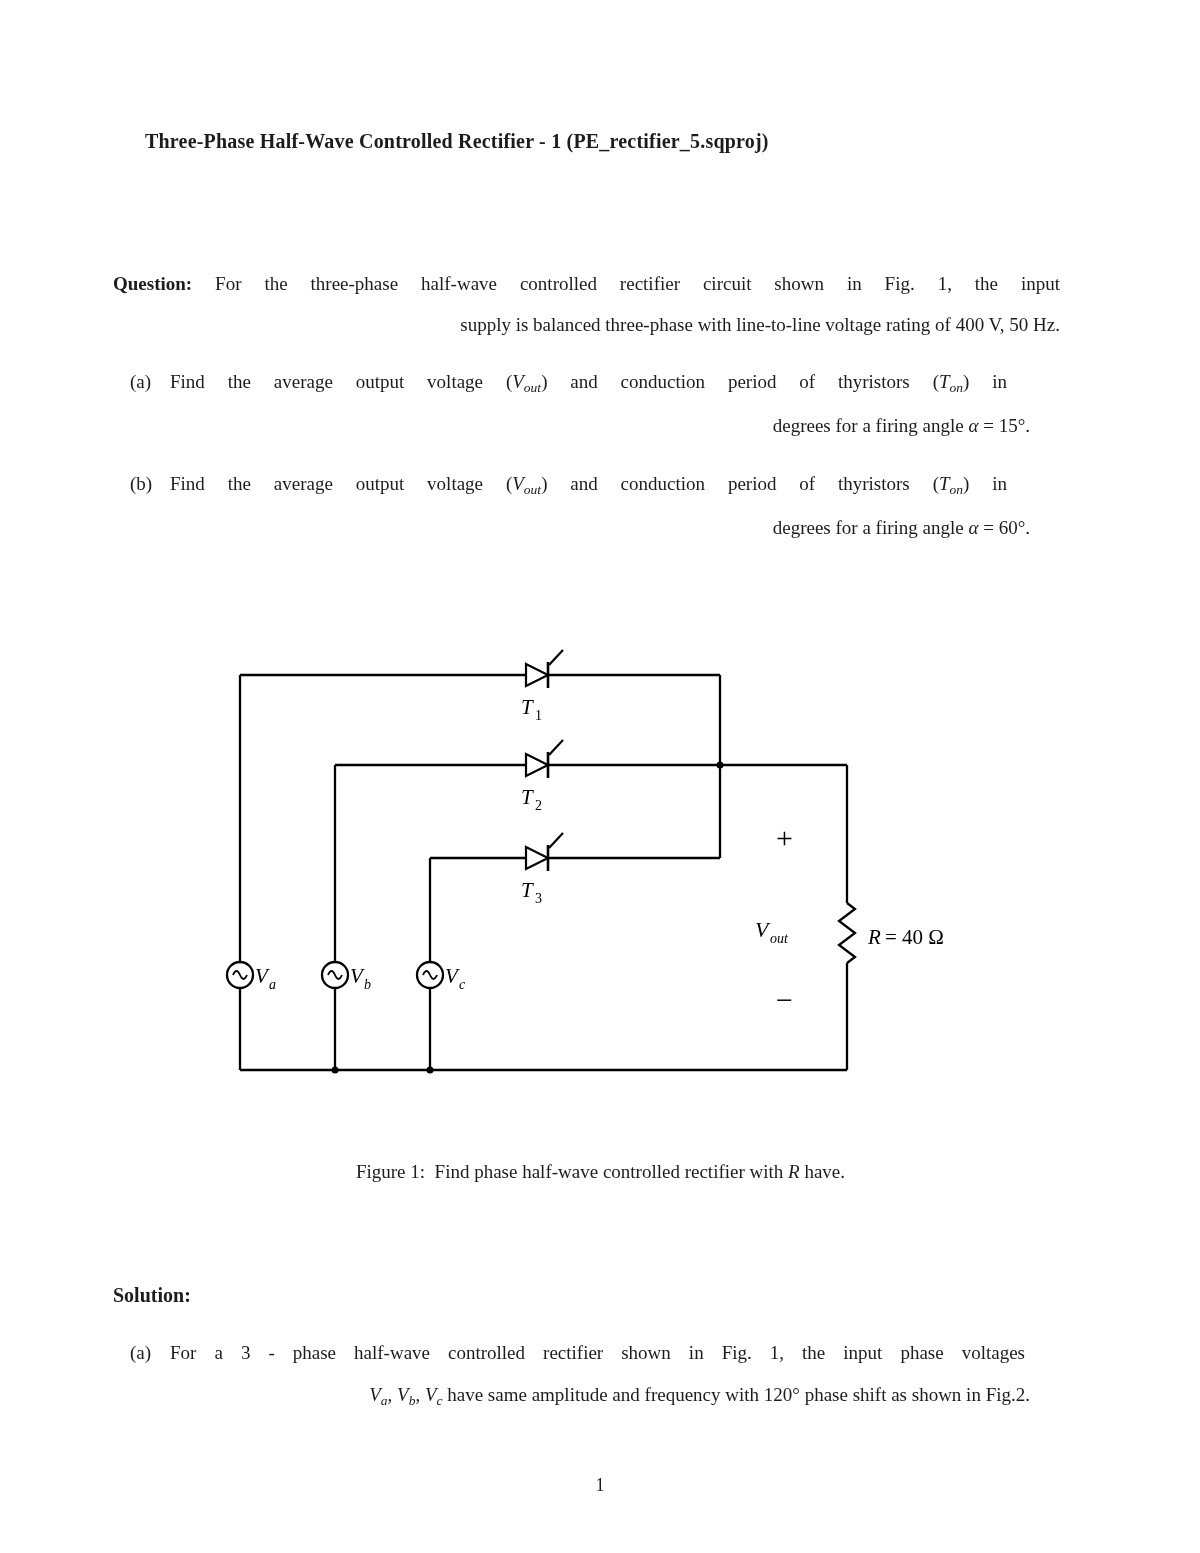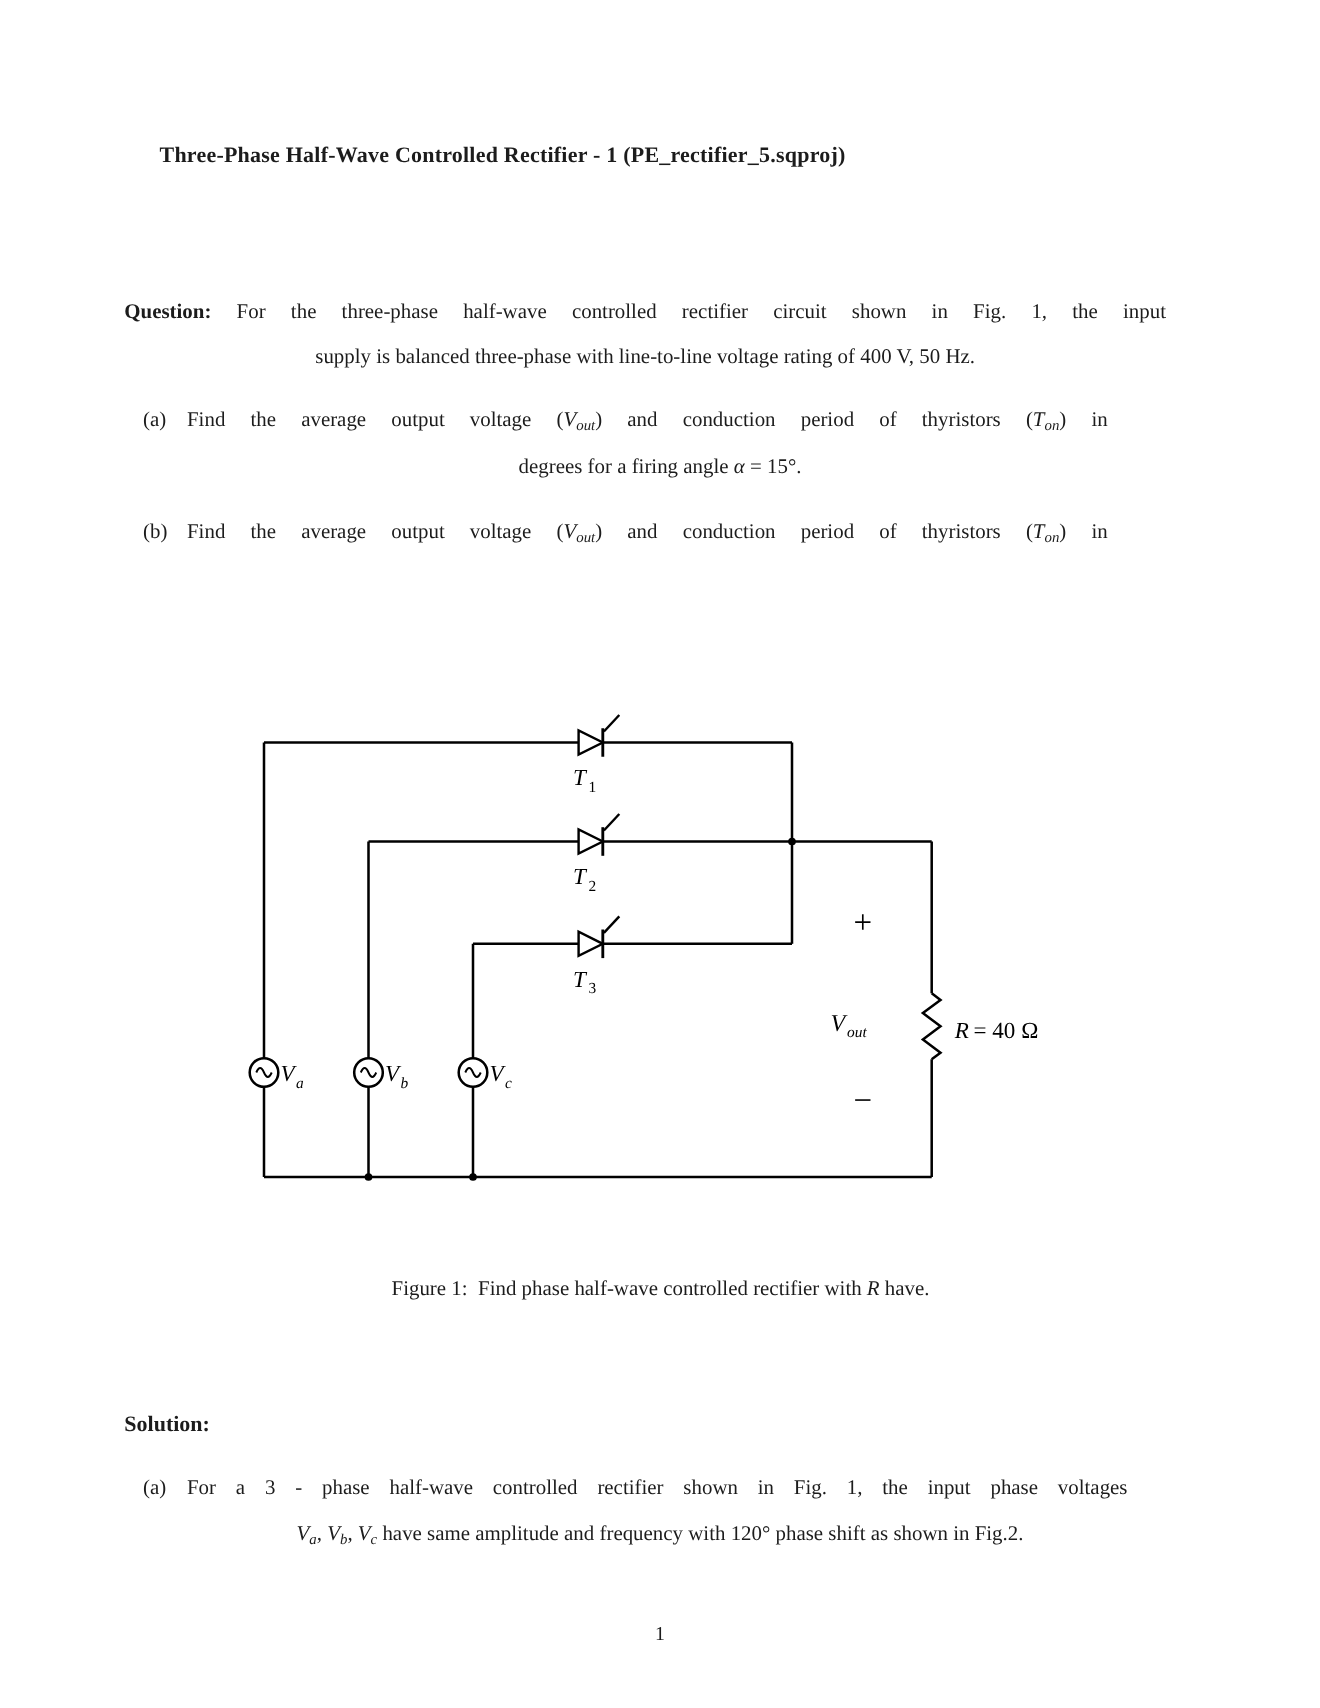--- a/index.html
+++ b/index.html
@@ -19,21 +19,21 @@
   .question {
     position:absolute; left:113px; top:263px; width:947px;
     font-size:19px; line-height:41px;font-family:Liberation Serif, serif;
   }
   .item {
     position:absolute; left:130px;
     font-size:19px; line-height:42px;
   }
   .marker { position:absolute; left:0; top:0; }
   .itext { margin-left:40px; width:860px; }
-  .line { text-align:center; }
+  .line { text-align:right; }
   .jl { text-align:justify; text-align-last:justify; }
   .bold { font-weight:bold; }
   .it { font-style:italic; }
   .sb {
     font-style:italic; font-size:13.5px;
     display:inline-block; transform:translateY(4px);
   }
   .caption {
     position:absolute; left:113px; top:1161px; width:975px;
     text-align:center; font-size:19px;
@@ -73,20 +73,21 @@
     <div class="itext">
       <div class="line jl" style="width:837px;"><span>Find the average output voltage (</span><span class="it">V</span><span class="sb">out</span><span>) and conduction period of thyristors (</span><span class="it">T</span><span class="sb">on</span><span>) in</span></div>
       <div class="line"><span>degrees for a firing angle </span><span class="it">α</span><span> = 15°.</span></div>
     </div>
   </div>
 
   <div class="item" style="top:463px;">
     <div class="marker">(b)</div>
     <div class="itext">
       <div class="line jl" style="width:837px;"><span>Find the average output voltage (</span><span class="it">V</span><span class="sb">out</span><span>) and conduction period of thyristors (</span><span class="it">T</span><span class="sb">on</span><span>) in</span></div>
+      <div class="line"><span>degrees for a firing angle </span><span class="it">α</span><span> = 60°.</span></div>
     </div>
   </div>
 
   <div class="circuit-wrap">
     <svg width="840" height="460" viewBox="0 0 840 460">
 
       <g stroke="#000" stroke-width="2.3" fill="none">
         <path d="M60 40 H540"></path>
         <path d="M155 130 H667"></path>
         <path d="M250 223 H540"></path>

